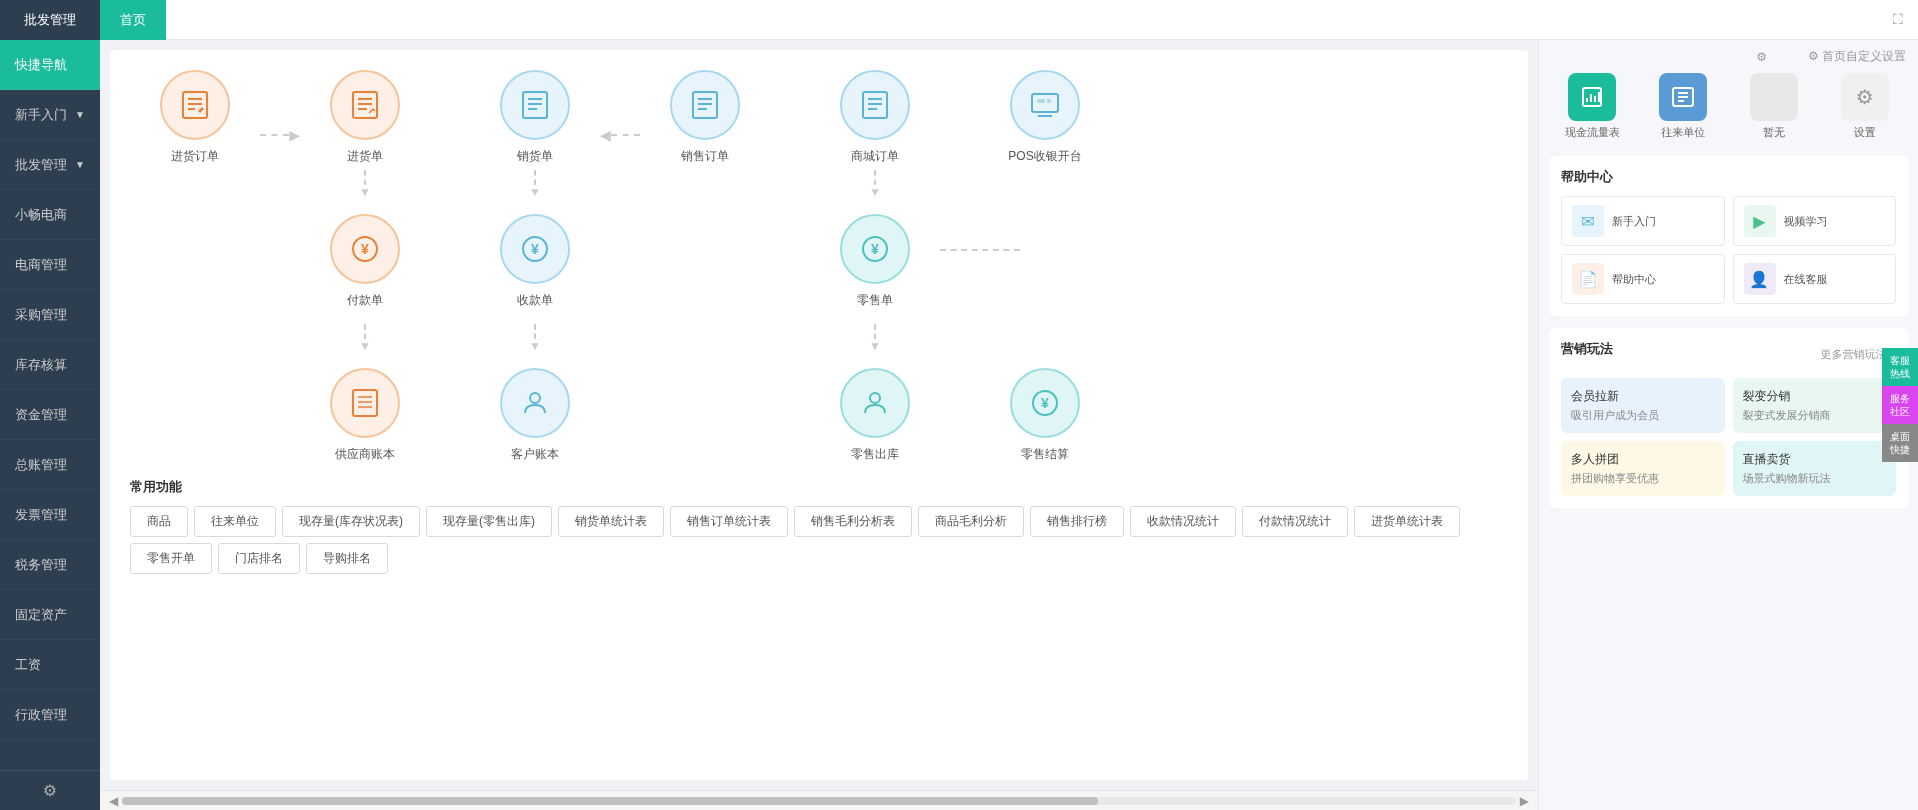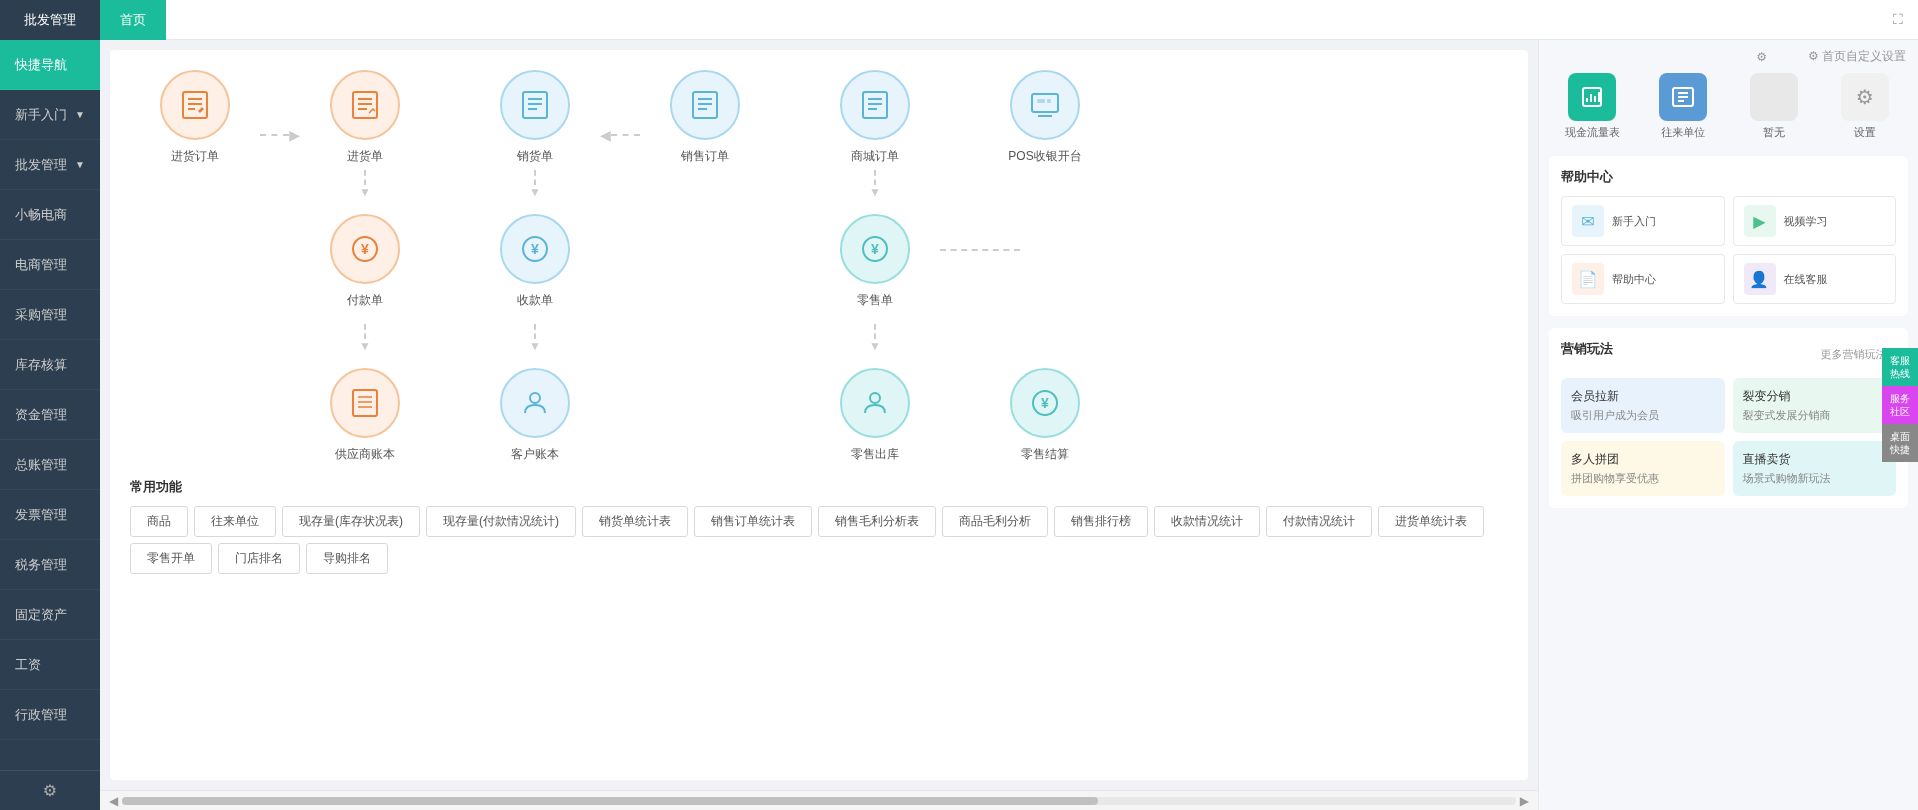--- a/index.html
+++ b/index.html
@@ -420,21 +420,21 @@
           </div>
 
         </div>
 
         <div class="common-functions">
           <div class="section-title">常用功能</div>
           <div class="func-buttons">
             <button class="func-btn">商品</button>
             <button class="func-btn">往来单位</button>
             <button class="func-btn">现存量(库存状况表)</button>
-            <button class="func-btn">现存量(付款情况统计)</button>
+            <button class="func-btn">现存量(零售出库)</button>
             <button class="func-btn">销货单统计表</button>
             <button class="func-btn">销售订单统计表</button>
             <button class="func-btn">销售毛利分析表</button>
             <button class="func-btn">商品毛利分析</button>
             <button class="func-btn">销售排行榜</button>
             <button class="func-btn">收款情况统计</button>
             <button class="func-btn">付款情况统计</button>
             <button class="func-btn">进货单统计表</button>
             <button class="func-btn">零售开单</button>
             <button class="func-btn">门店排名</button>

